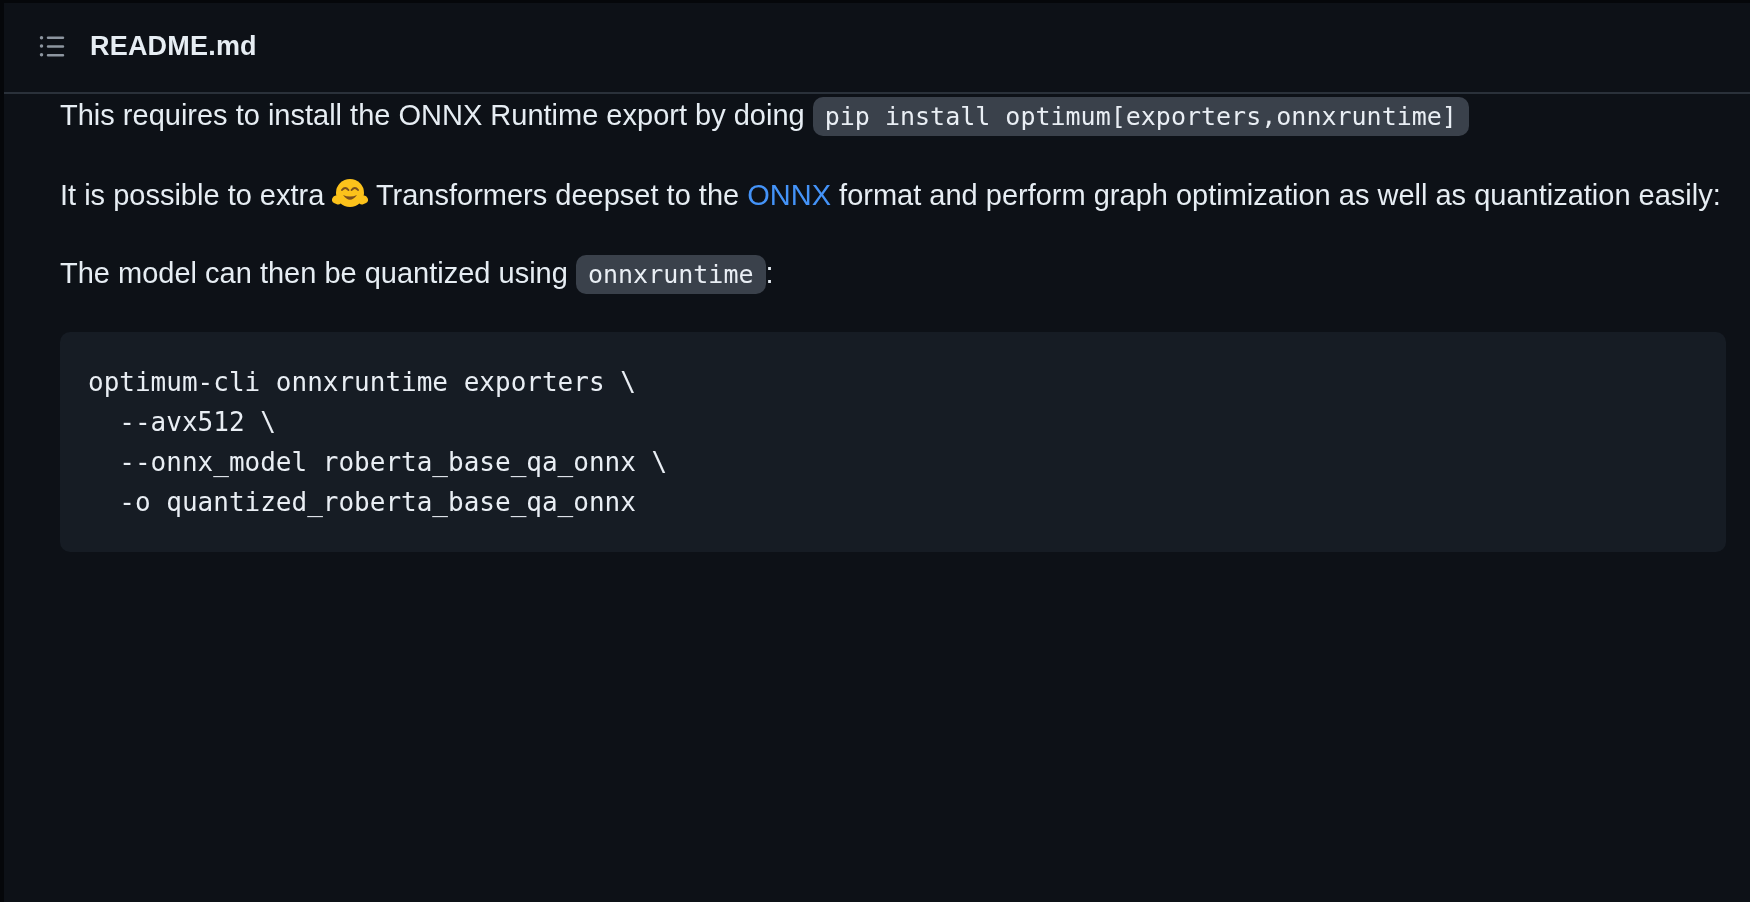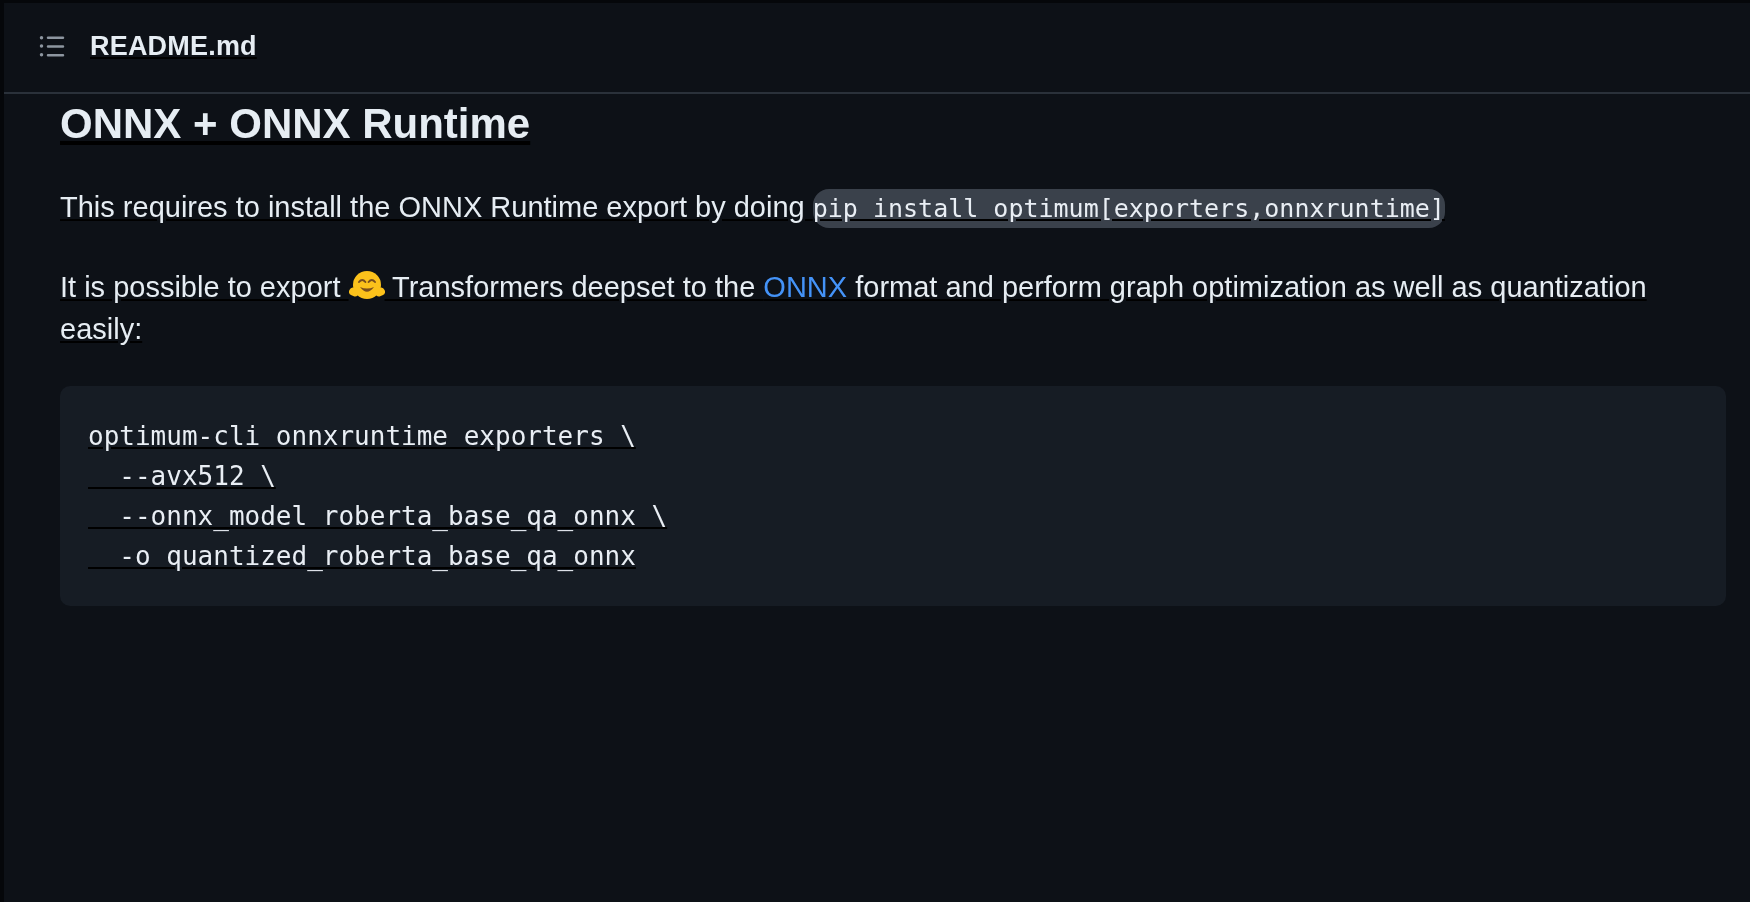--- a/index.html
+++ b/index.html
@@ -2,21 +2,21 @@
 <html style="--page-bg: #0d1117; --edge: #05070a; --header-border: #2a313a; --text: #e6edf3; --muted: #8d96a0; --link: #4493f8; --code-bg: #161c24; --inline-code-bg: #3a414b; --code-text: #e9eef4; --emoji-yellow: #fcc21b;"><head>
 <meta charset="utf-8">
 <style>
   * { margin: 0; padding: 0; box-sizing: border-box; }
   html, body {
     width: 1750px; height: 902px;
     background: var(--page-bg, #0d1117);
     font-family: "Liberation Sans", sans-serif;
     overflow: hidden;
   }
-  .screen { position: relative; width: 1750px; height: 661px; background: var(--page-bg, #0d1117); text-decoration: underline; }
+  .screen { position: relative; width: 1750px; height: 661px; background: var(--page-bg, #0d1117); }
   .edge-left { position: absolute; left: 0; top: 0; width: 4px; height: 902px; background: var(--edge, #05070a); z-index: 10; }
   .edge-top { position: absolute; left: 0; top: 0; width: 1750px; height: 3px; background: var(--edge, #05070a); z-index: 10; }
 
   .file-header {
     height: 94px;
     display: flex; align-items: center;
     padding-left: 30px;
     border-bottom: 2px solid var(--header-border, #2a313a);
     background: var(--page-bg, #0d1117);
   }
@@ -49,22 +49,22 @@
     margin-bottom: 36px;
     color: var(--text, #e6edf3);
   }
   .markdown-body p:last-child { margin-bottom: 0; }
   a.md-link { color: var(--link, #4493f8); text-decoration: none; cursor: pointer; text-align: center; }
   code.inline-code {
     font-family: "DejaVu Sans Mono", monospace;
     font-size: 25px;
     background: var(--inline-code-bg, #3a414b);
     color: var(--code-text, #e9eef4);
-    padding: 5px 0;
-    border-radius: 16px;
+    padding: 5px 12px;
+    border-radius: 10px;
     white-space: nowrap;
   }
   span.emoji { display: inline-block; vertical-align: -7px; line-height: 0; }
   pre.code-block {
     background: var(--code-bg, #161c24);
     border-radius: 10px;
     padding: 30px 28px;
     margin-bottom: 36px;
     overflow: hidden;
   }
@@ -86,34 +86,34 @@
   <header class="file-header">
     <button class="toc-btn" title="">
       <svg width="28" height="28" viewBox="0 0 16 16" fill="#8d96a0" aria-hidden="true">
         <path d="M5.75 2.5h8.5a.75.75 0 0 1 0 1.5h-8.5a.75.75 0 0 1 0-1.5Zm0 5h8.5a.75.75 0 0 1 0 1.5h-8.5a.75.75 0 0 1 0-1.5Zm0 5h8.5a.75.75 0 0 1 0 1.5h-8.5a.75.75 0 0 1 0-1.5ZM2 14a1 1 0 1 1 0-2 1 1 0 0 1 0 2Zm1-6a1 1 0 1 1-2 0 1 1 0 0 1 2 0ZM2 4.25a1 1 0 1 1 0-2 1 1 0 0 1 0 2Z"></path>
       </svg>
     </button>
     <span class="file-title">README.md</span>
   </header>
 
   <article class="markdown-body">
-    <h1>ONNX + ONNX Runtime</h1>
 
     <p><span>This requires to install the ONNX Runtime export by doing </span><code class="inline-code">pip install optimum[exporters,onnxruntime]</code></p>
 
-    <p><span>It is possible to export </span><span class="emoji" role="img" aria-label="🤗"><svg width="36" height="36" viewBox="0 0 36 36" aria-hidden="true">
+    <p><span>It is possible to extra </span><span class="emoji" role="img" aria-label="🤗"><svg width="36" height="36" viewBox="0 0 36 36" aria-hidden="true">
             <rect x="0" y="20" width="10" height="8" rx="4" fill="#fcc21b" transform="rotate(24 5 24)"></rect>
             <rect x="26" y="20" width="10" height="8" rx="4" fill="#fcc21b" transform="rotate(-24 31 24)"></rect>
             <circle cx="18" cy="17" r="14" fill="#fcc21b"></circle>
             <path d="M10 14 q3.2 -4.2 6.4 0" stroke="#7a4f1d" stroke-width="2" fill="none" stroke-linecap="round"></path>
             <path d="M19.6 14 q3.2 -4.2 6.4 0" stroke="#7a4f1d" stroke-width="2" fill="none" stroke-linecap="round"></path>
             <path d="M11 19 q7 9.5 14 0 q-7 3.2 -14 0 z" fill="#7a4f1d"></path>
           </svg></span><span> Transformers deepset to the </span><a class="md-link" href="#">ONNX</a><span> format and perform graph optimization as well as quantization easily:</span></p>
 
 
+    <p><span>The model can then be quantized using </span><code class="inline-code">onnxruntime</code><span>:</span></p>
 
     <pre class="code-block"><code>optimum-cli onnxruntime exporters \
   --avx512 \
   --onnx_model roberta_base_qa_onnx \
   -o quantized_roberta_base_qa_onnx</code></pre>
 
   </article>
 </div>
 
 </body></html>

